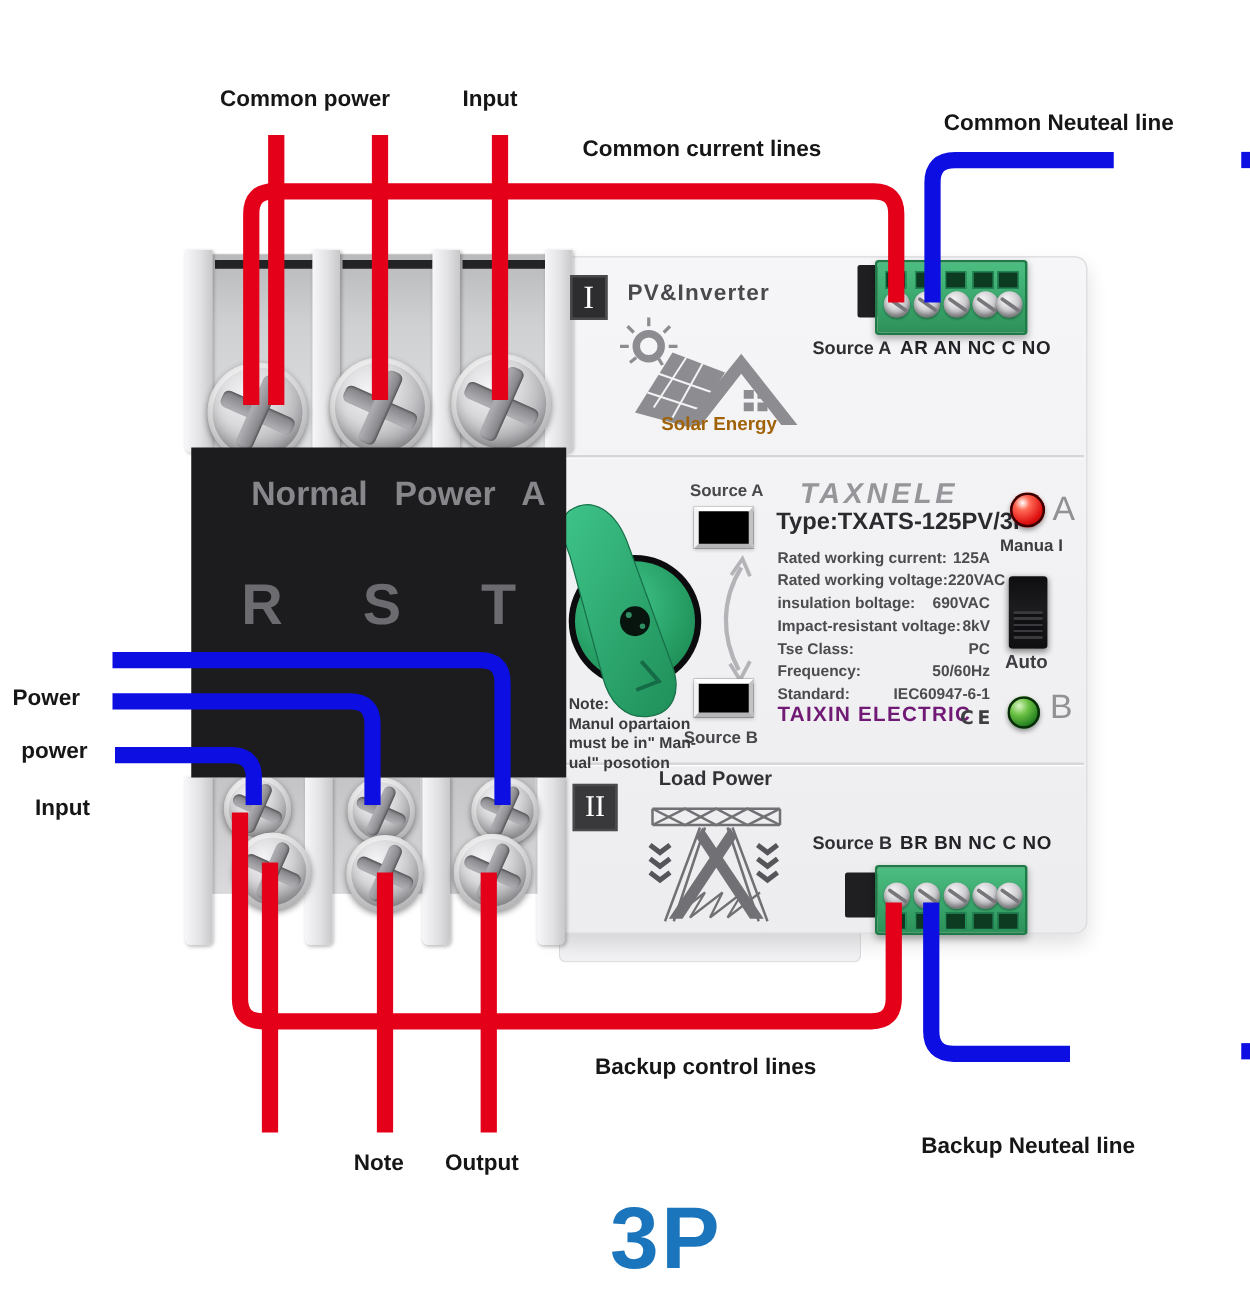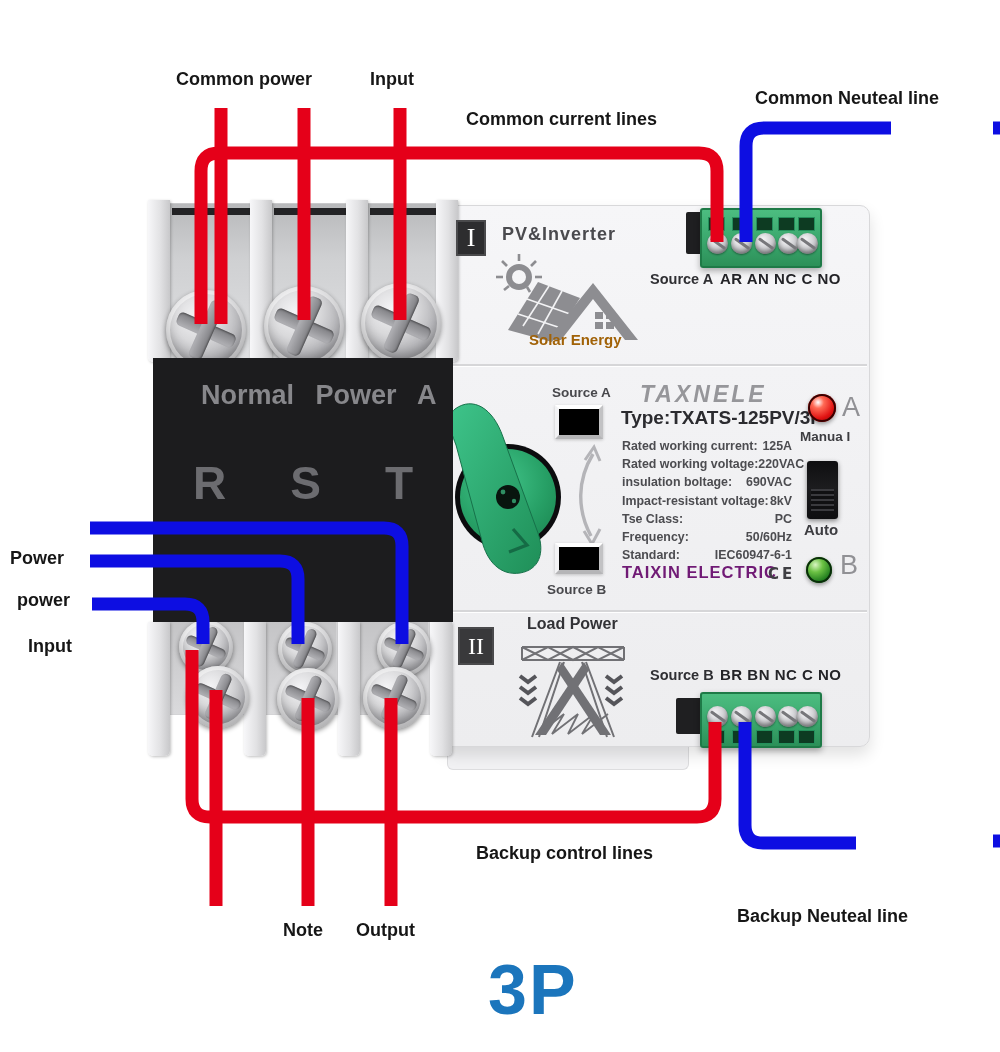--- a/index.html
+++ b/index.html
@@ -222,20 +222,26 @@
 
   <svg class="abs" style="left:560px;top:440px;z-index:3;" width="50" height="112" viewBox="0 0 50 112">
     <path d="M33 14 C17 40 17 70 31 96" fill="none" stroke="#b4b4b8" stroke-width="3.4"></path>
     <path d="M25 20 L34 7 L40 21" fill="none" stroke="#b4b4b8" stroke-width="3"></path>
     <path d="M24 91 L32 104 L40 89" fill="none" stroke="#b4b4b8" stroke-width="3"></path>
   </svg>
 
   <div class="ind-window" style="left:555px;top:543px;height:23px;"></div>
   <div class="small-cap" style="left:547px;top:582px;font-size:13.5px;color:#48484c;">Source B</div>
 
+  <div class="note">
+    <div>Note:</div>
+    <div>Manul opartaion</div>
+    <div>must be in" Man-</div>
+    <div>ual"   posotion</div>
+  </div>
 
   <div class="led led-a"></div>
   <div class="ab-letter" style="left:842px;top:392px;">A</div>
   <div class="small-cap" style="left:800px;top:429px;font-size:13.5px;">Manua I</div>
   <div class="switch"></div>
   <div class="small-cap" style="left:804px;top:521px;font-size:15px;">Auto</div>
   <div class="led led-b"></div>
   <div class="ab-letter" style="left:840px;top:550px;">B</div>
 
   <div class="badge" style="left:458px;top:627px;width:36px;height:38px;font-size:24px;background:#39393b;">II</div>

